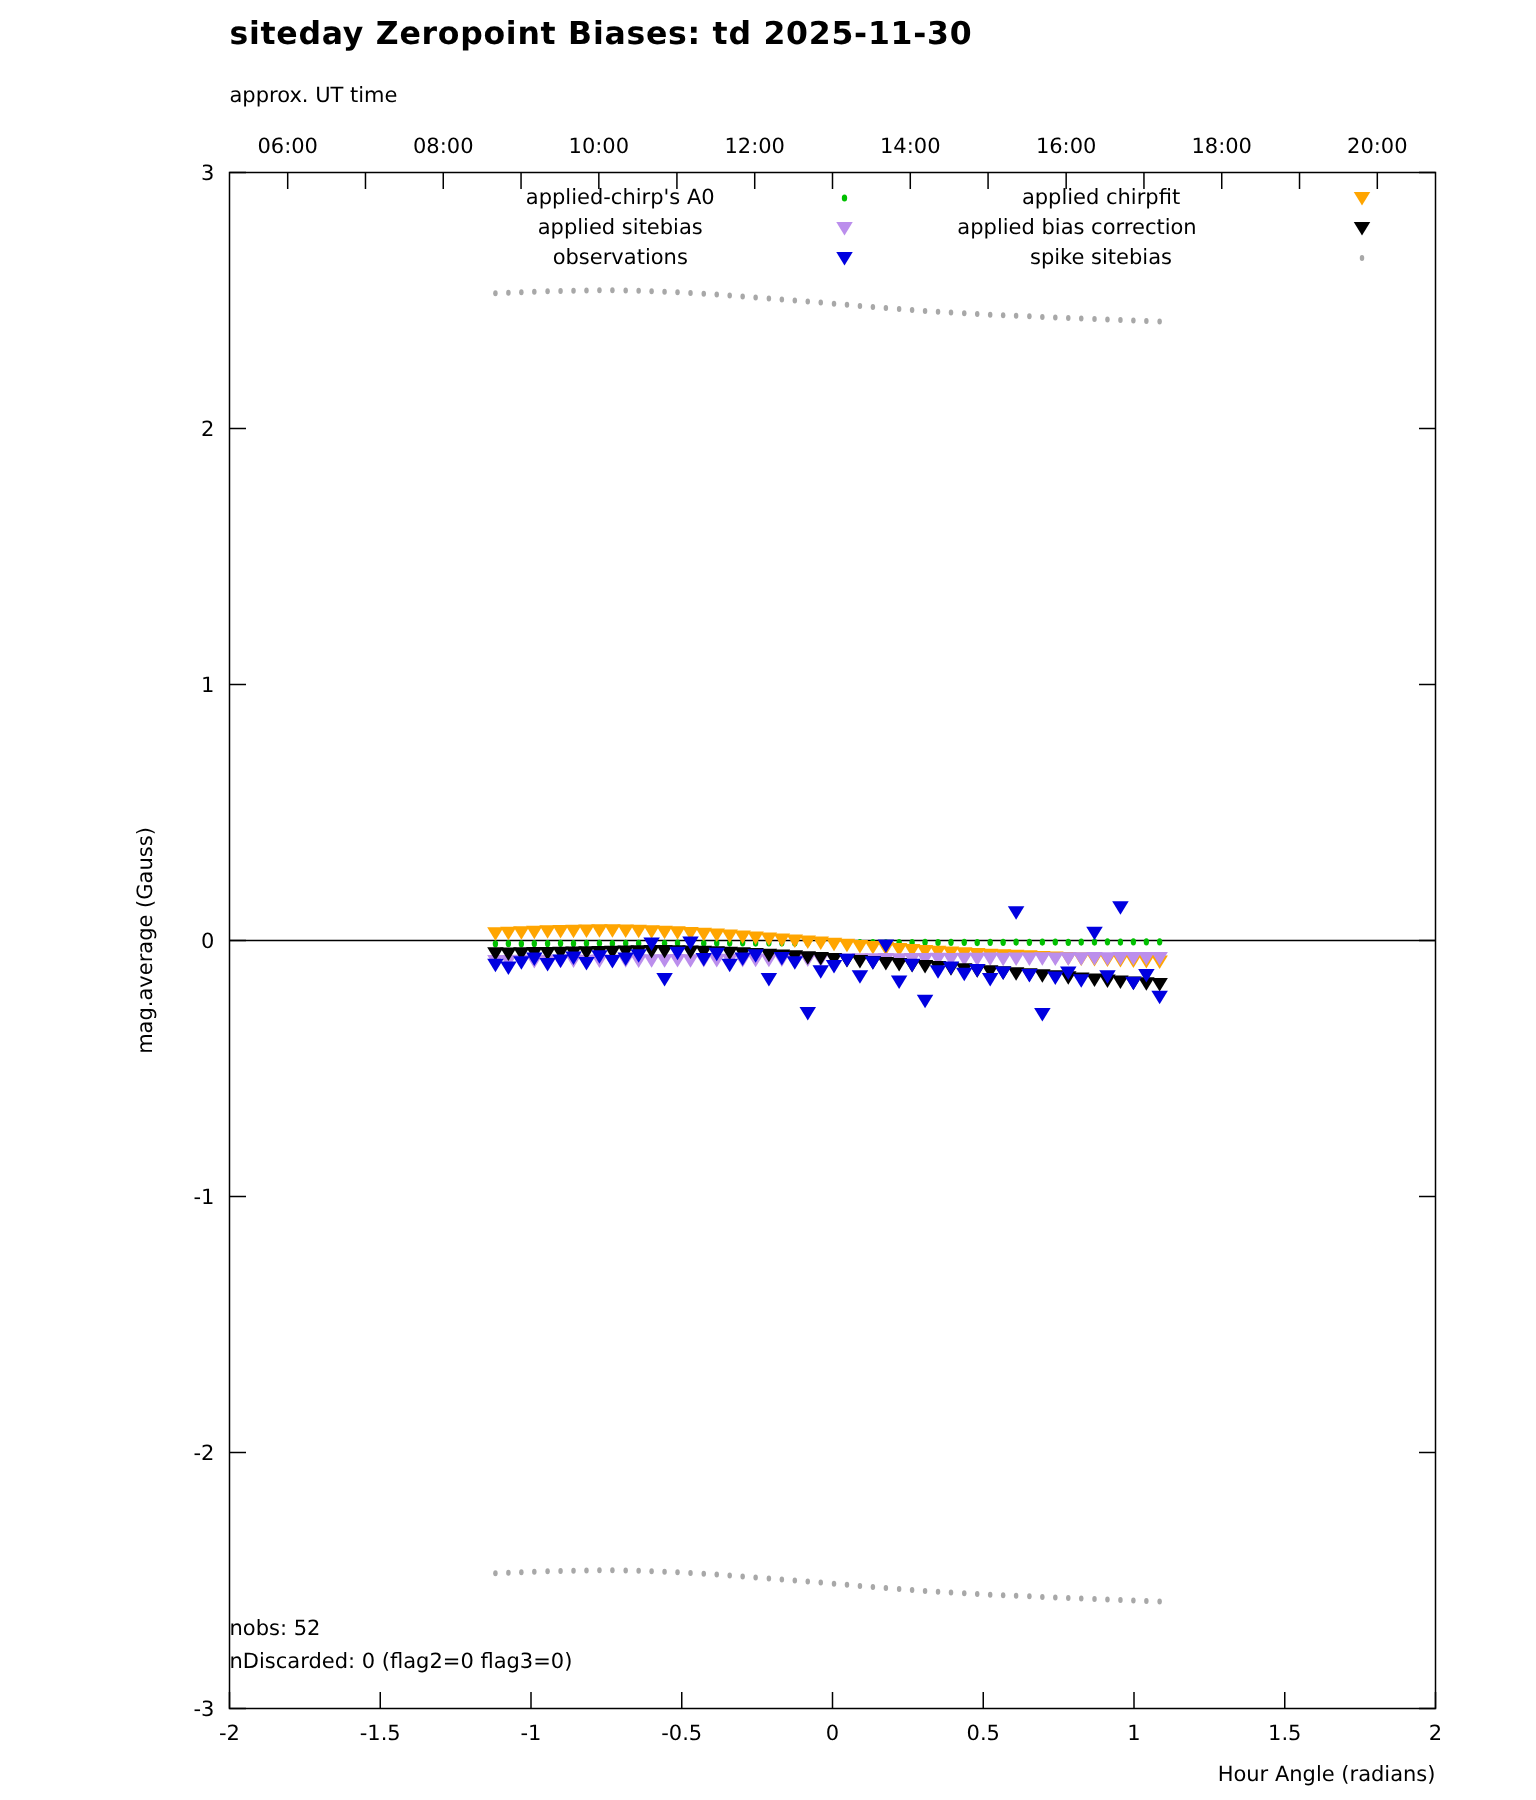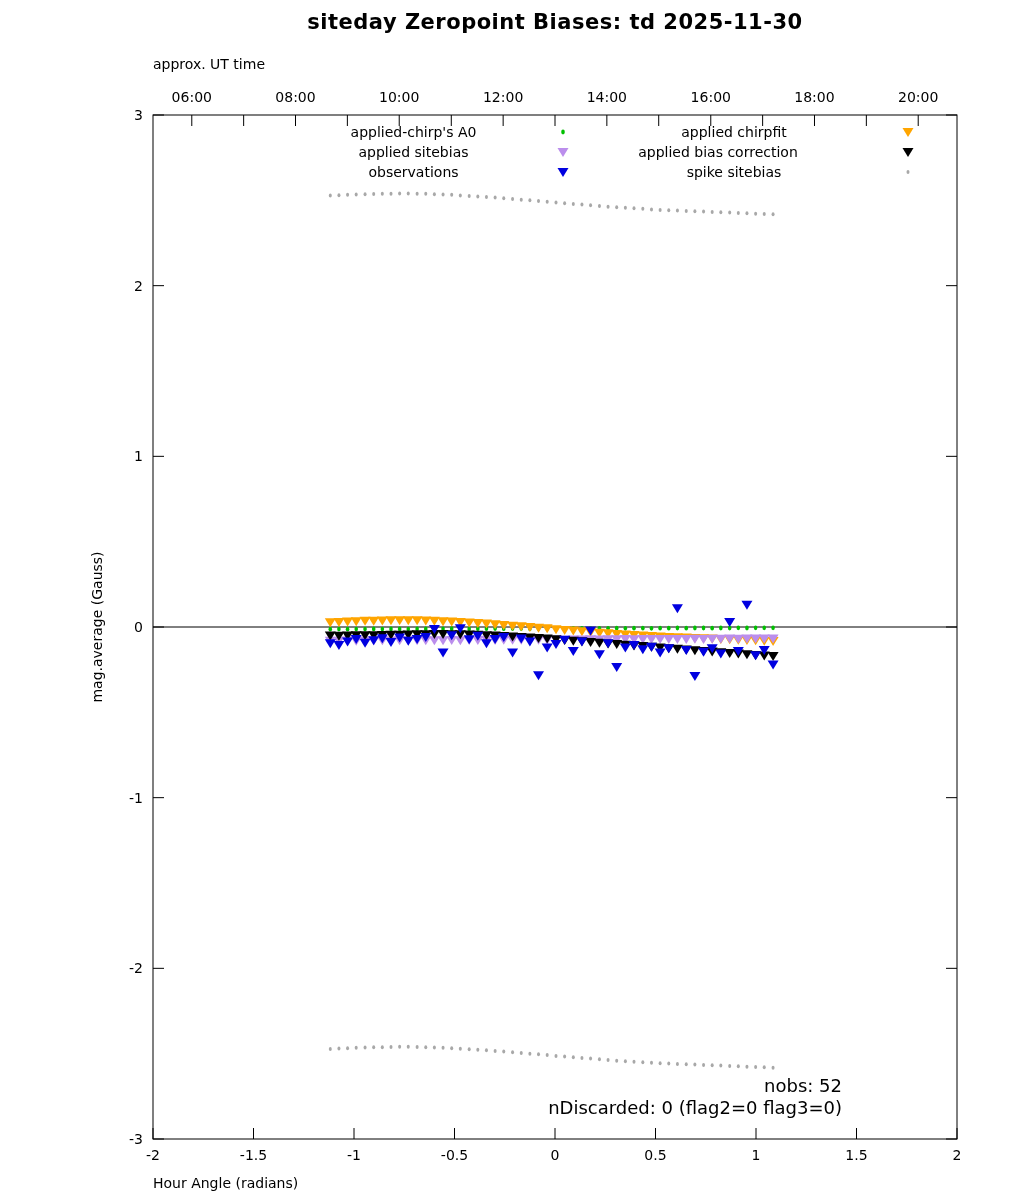--- a/index.html
+++ b/index.html
@@ -1,25 +1,25 @@
 <!DOCTYPE html>
 <html><head>
 <meta charset="utf-8">
 <style>
   html,body{margin:0;padding:0;background:#ffffff;}
   #page{position:relative;width:1024px;height:1200px;background:#ffffff;
         font-family:"DejaVu Sans",sans-serif;color:#000;overflow:hidden;}
   .abs{position:absolute;}
-  #title{left:153px;top:10px;width:804px;text-align:center;
+  #title{left:153px;top:10px;width:804px;
          font-size:21px;font-weight:bold;letter-spacing:0.5px;}
   #top-axis-label{left:153px;top:56px;width:804px;text-align:left;font-size:14px;}
   #y-axis-label{left:97px;top:627px;transform:translate(-50%,-50%) rotate(-90deg);
                 font-size:14px;white-space:nowrap;}
-  #x-axis-label{left:153px;top:1175px;width:804px;text-align:left;font-size:14px;}
-  #nobs-block{left:153px;top:1075px;width:689px;text-align:right;font-size:18px;line-height:22px;}
+  #x-axis-label{left:153px;top:1175px;width:804px;text-align:right;font-size:14px;}
+  #nobs-block{left:153px;top:1075px;width:689px;text-align:left;font-size:14px;line-height:22px;}
   .lg-label{position:absolute;height:20px;line-height:20px;font-size:14px;text-align:center;}
   .lg-marker{position:absolute;width:24px;height:20px;}
   #plot-svg{position:absolute;left:0;top:0;}
 </style>
 </head>
 <body>
 
 <div id="page">
 
   <svg id="plot-svg" width="1024" height="1200">

